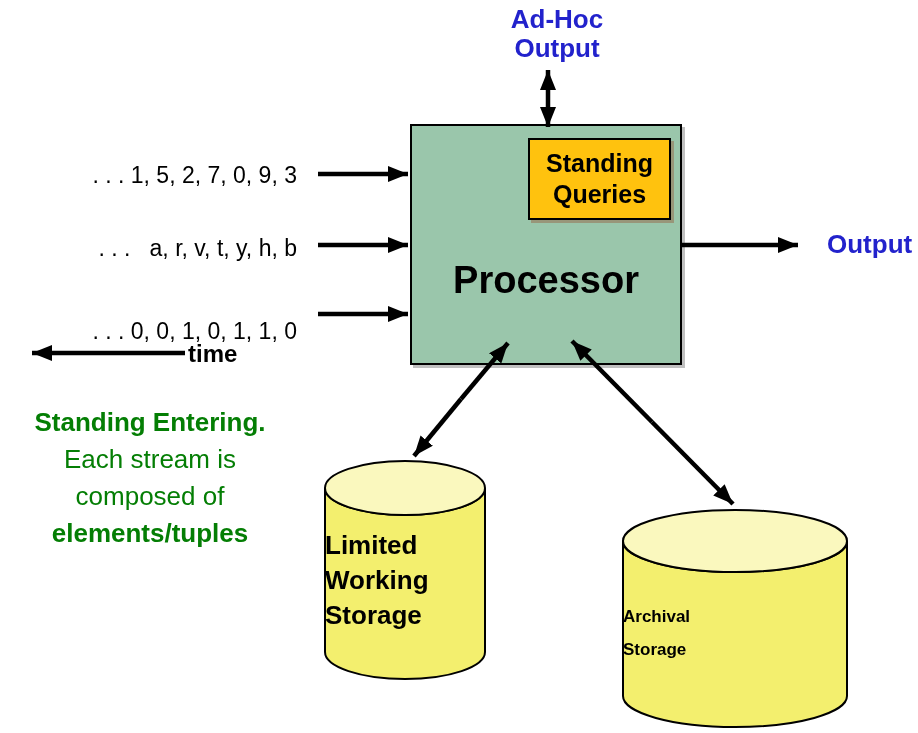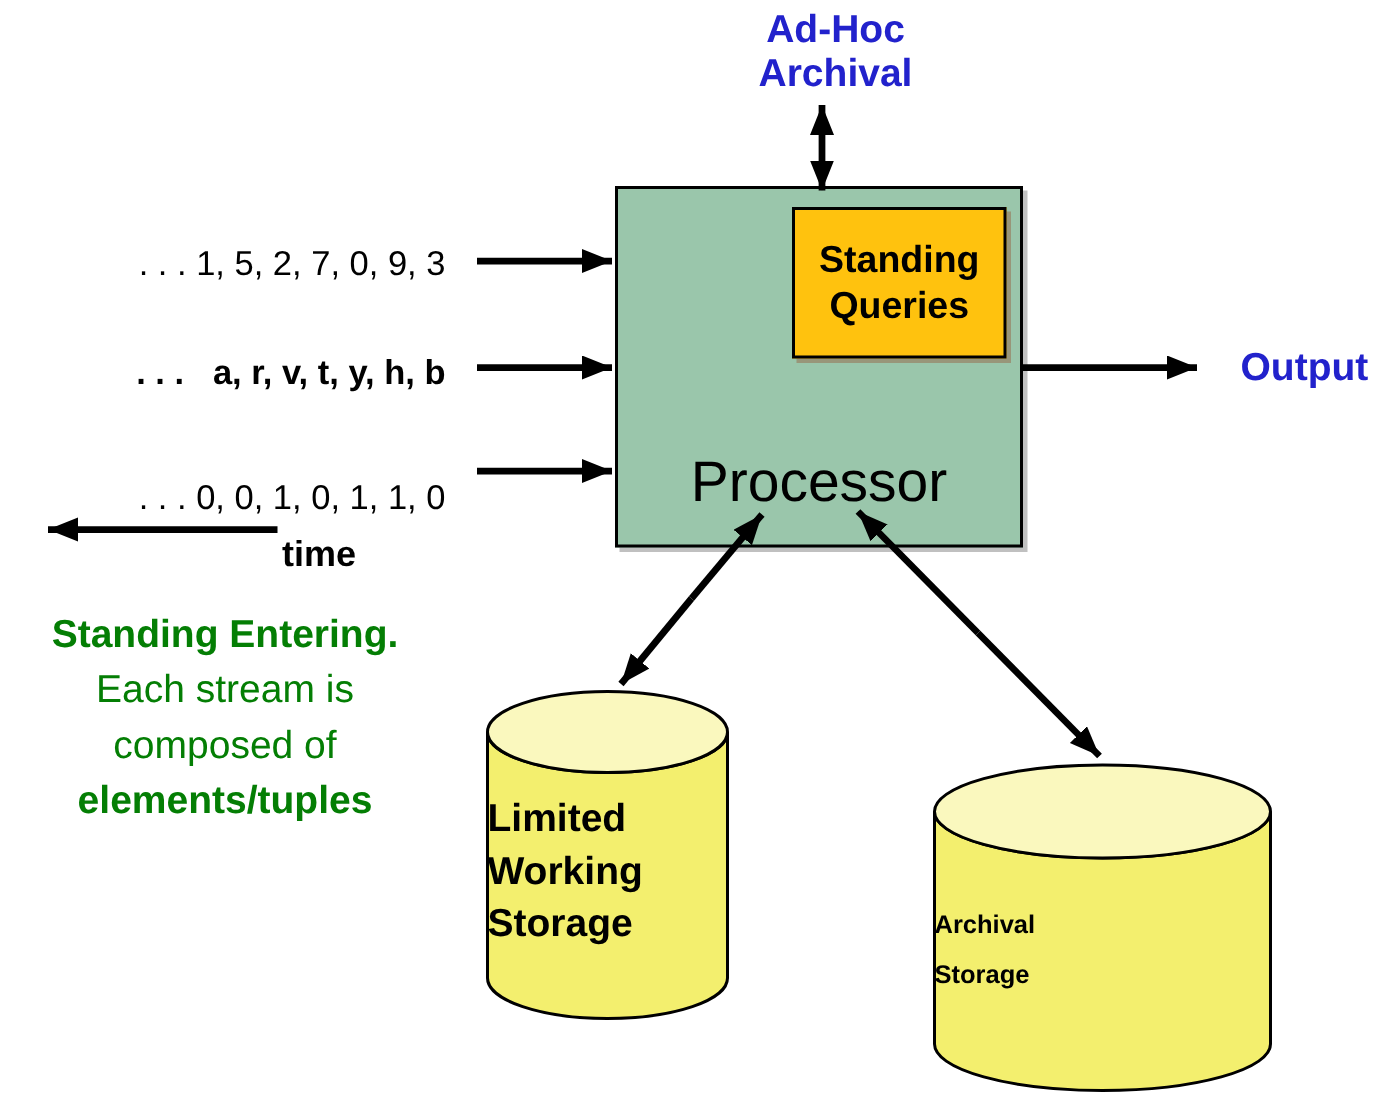--- a/index.html
+++ b/index.html
@@ -11,21 +11,21 @@
   .prewrap { white-space:pre-line; }
 
   
   .processor-box {
     left:410px; top:124px; width:272px; height:241px;
     background:var(--processor-fill); border:2px solid #000;
     box-sizing:border-box; box-shadow:3px 3px 0 rgba(140,140,140,.55);
     z-index:1;
   }
   .standing-box {
-    left:528px; top:138px; width:143px; height:101px;
+    left:528px; top:138px; width:143px; height:82px;
     background:var(--standing-queries-fill); border:2px solid #000;
     box-sizing:border-box; box-shadow:3px 3px 0 rgba(150,90,60,.45);
     z-index:2;
     display:flex; align-items:center; justify-content:center;
   }
 
   
   svg.overlay { left:0; top:0; z-index:3; }
   .cyl-body { fill:var(--storage-fill); stroke:#000; stroke-width:2; }
   .cyl-top  { fill:var(--storage-top-fill); stroke:#000; stroke-width:2; }
@@ -37,35 +37,35 @@
     left:467px; top:5px; width:180px; text-align:center;
     font-size:26px; font-weight:bold; line-height:29px;
     color:var(--text-blue);
   }
   .standing-label {
     font-size:25px; font-weight:bold; line-height:31px;
     text-align:center; white-space:pre-line; color:#000;
   }
   .processor-label {
     left:410px; top:260px; width:272px; text-align:center;
-    font-size:38px; font-weight:normal; line-height:40px;margin-top:42px;
+    font-size:38px; font-weight:bold; line-height:40px;
   }
   .output-label {
     left:803px; top:229px; width:115px;
     font-size:26px; font-weight:bold; color:var(--text-blue);margin-left:24px;
   }
   .stream-label {
     left:0; width:297px; text-align:right;
     font-size:23px; line-height:28px; white-space:pre;
   }
   .stream-1 { top:161px; }
-  .stream-2 { top:234px;font-weight:bold; }
+  .stream-2 { top:234px; }
   .stream-3 { top:317px; }
   .time-label {
-    left:188px; top:340px; font-size:24px; font-weight:bold;margin-top:16px;
+    left:188px; top:340px; font-size:24px; font-weight:bold;
   }
   .caption {
     left:0; top:404px; width:300px; text-align:center;
     font-size:26px; line-height:37px; color:var(--text-green);
   }
   .caption .b { font-weight:bold; }
   .storage-label {
     text-align:left; font-weight:bold; white-space:pre-line;
   }
   .working-label { left:325px; top:528px; width:160px; font-size:26px; line-height:35px; }
@@ -118,21 +118,21 @@
       <line class="arrow" x1="461" y1="399" x2="414" y2="456" marker-end="url(#ah)"></line>
     </g>
 
     <g>
       <line class="arrow" x1="652" y1="422" x2="572" y2="341" marker-end="url(#ah)"></line>
       <line class="arrow" x1="652" y1="422" x2="733" y2="504" marker-end="url(#ah)"></line>
     </g>
   </svg>
 
   <div class="abs txt adhoc-label prewrap">Ad-Hoc
-Archival</div>
+Output</div>
 
   <div class="abs txt processor-label">Processor</div>
 
   <div class="abs txt output-label">Output</div>
 
   <div class="abs txt stream-label stream-1">. . . 1, 5, 2, 7, 0, 9, 3</div>
   <div class="abs txt stream-label stream-2">. . .   a, r, v, t, y, h, b</div>
   <div class="abs txt stream-label stream-3">. . . 0, 0, 1, 0, 1, 1, 0</div>
 
   <div class="abs txt time-label">time</div>

